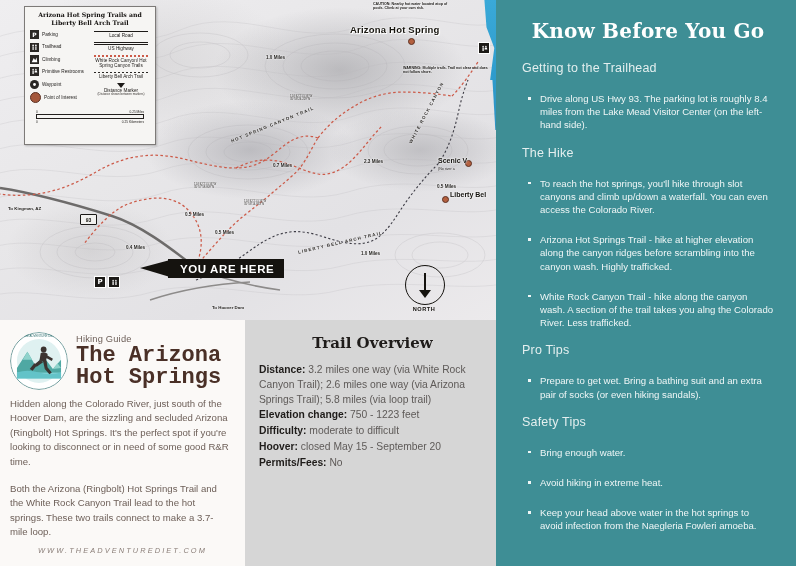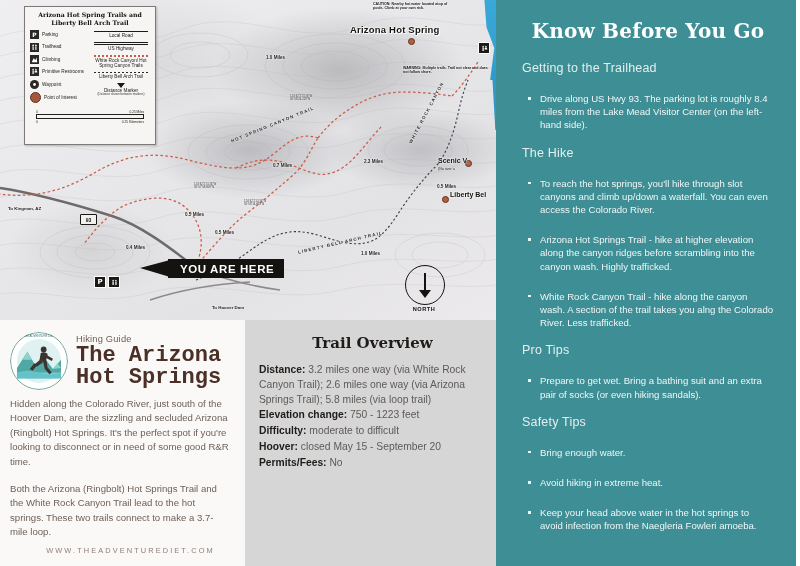--- a/index.html
+++ b/index.html
@@ -121,22 +121,22 @@
     background:#FBF9F7;box-sizing:border-box;padding:12px 14px 8px 10px;
   }
   .ghead{display:flex;align-items:flex-start;gap:8px;}
   .logo{width:58px;height:58px;flex:0 0 58px;border-radius:50%;overflow:hidden;position:relative;background:#fff;}
   .gtitles{padding-top:2px;}
   .eyebrow{font-size:9.3px;color:#6d5f58;letter-spacing:.2px;margin-bottom:1px;}
   .gtitle{font-family:Liberation Mono, monospace;font-weight:bold;font-size:22px;line-height:22px;color:#4A3027;}
   .gbody{font-size:9.6px;line-height:14.4px;color:#6E6059;margin-top:7px;}
   .gbody p{margin:0 0 13px 0;}
   .site{
-    position:absolute;left:8px;top:546px;width:245px;text-align:center;
-    font-size:7.4px;letter-spacing:2.1px;color:#8A7E78;
+    position:absolute;left:0;top:546px;width:245px;text-align:center;
+    font-size:7.4px;letter-spacing:2.1px;color:#8A7E78;font-style:italic;
   }
 
   
   #overview{
     position:absolute;left:245px;top:320px;width:255px;height:246px;
     background:#D6D6D6;box-sizing:border-box;padding:14px 14px 0 14px;
   }
   .ovtitle{
     font-family:"DejaVu Serif",serif;font-weight:bold;font-size:15px;color:#1f1c1a;text-align:center;margin-bottom:11px;
   }

